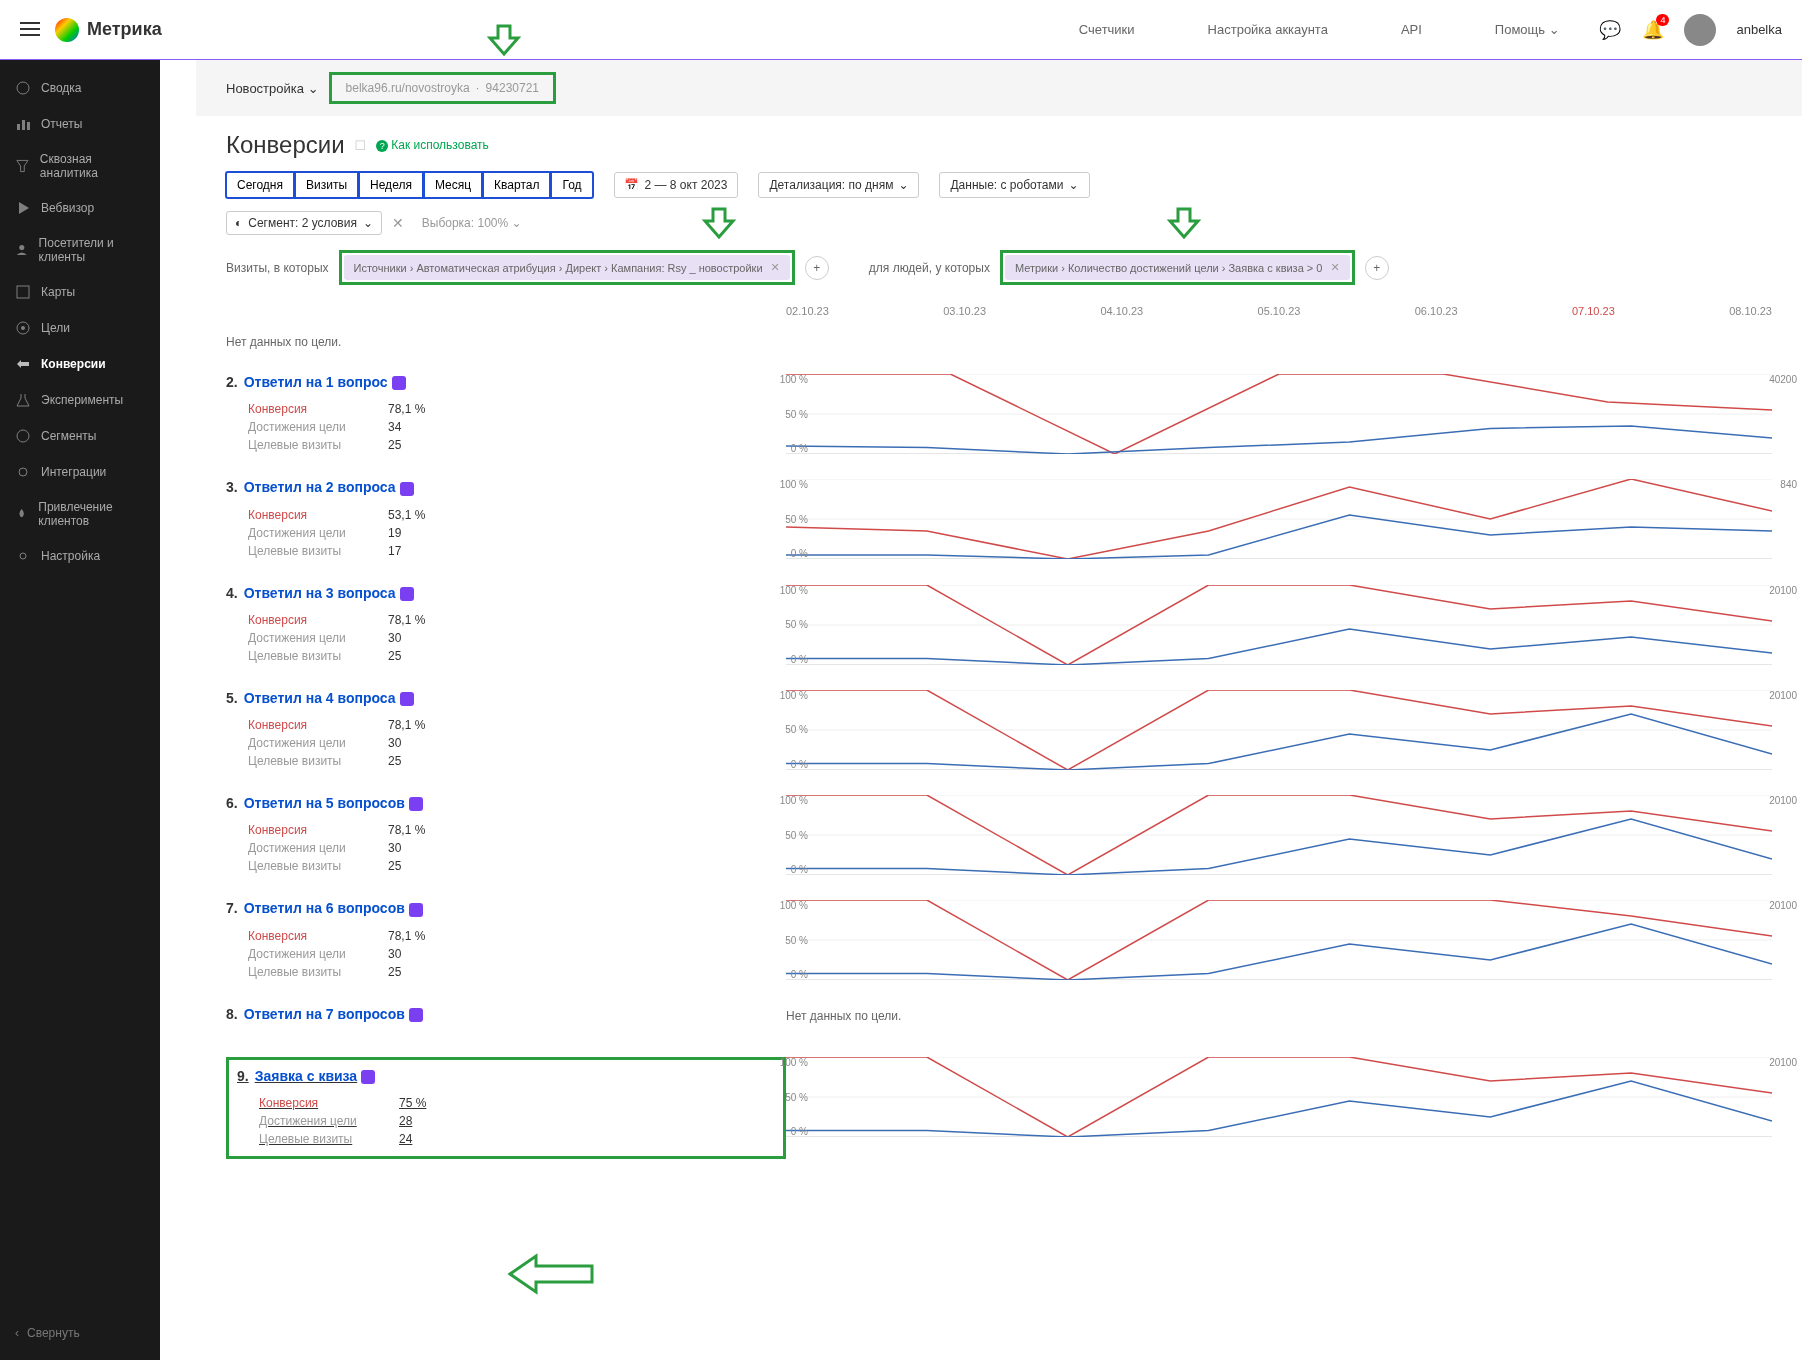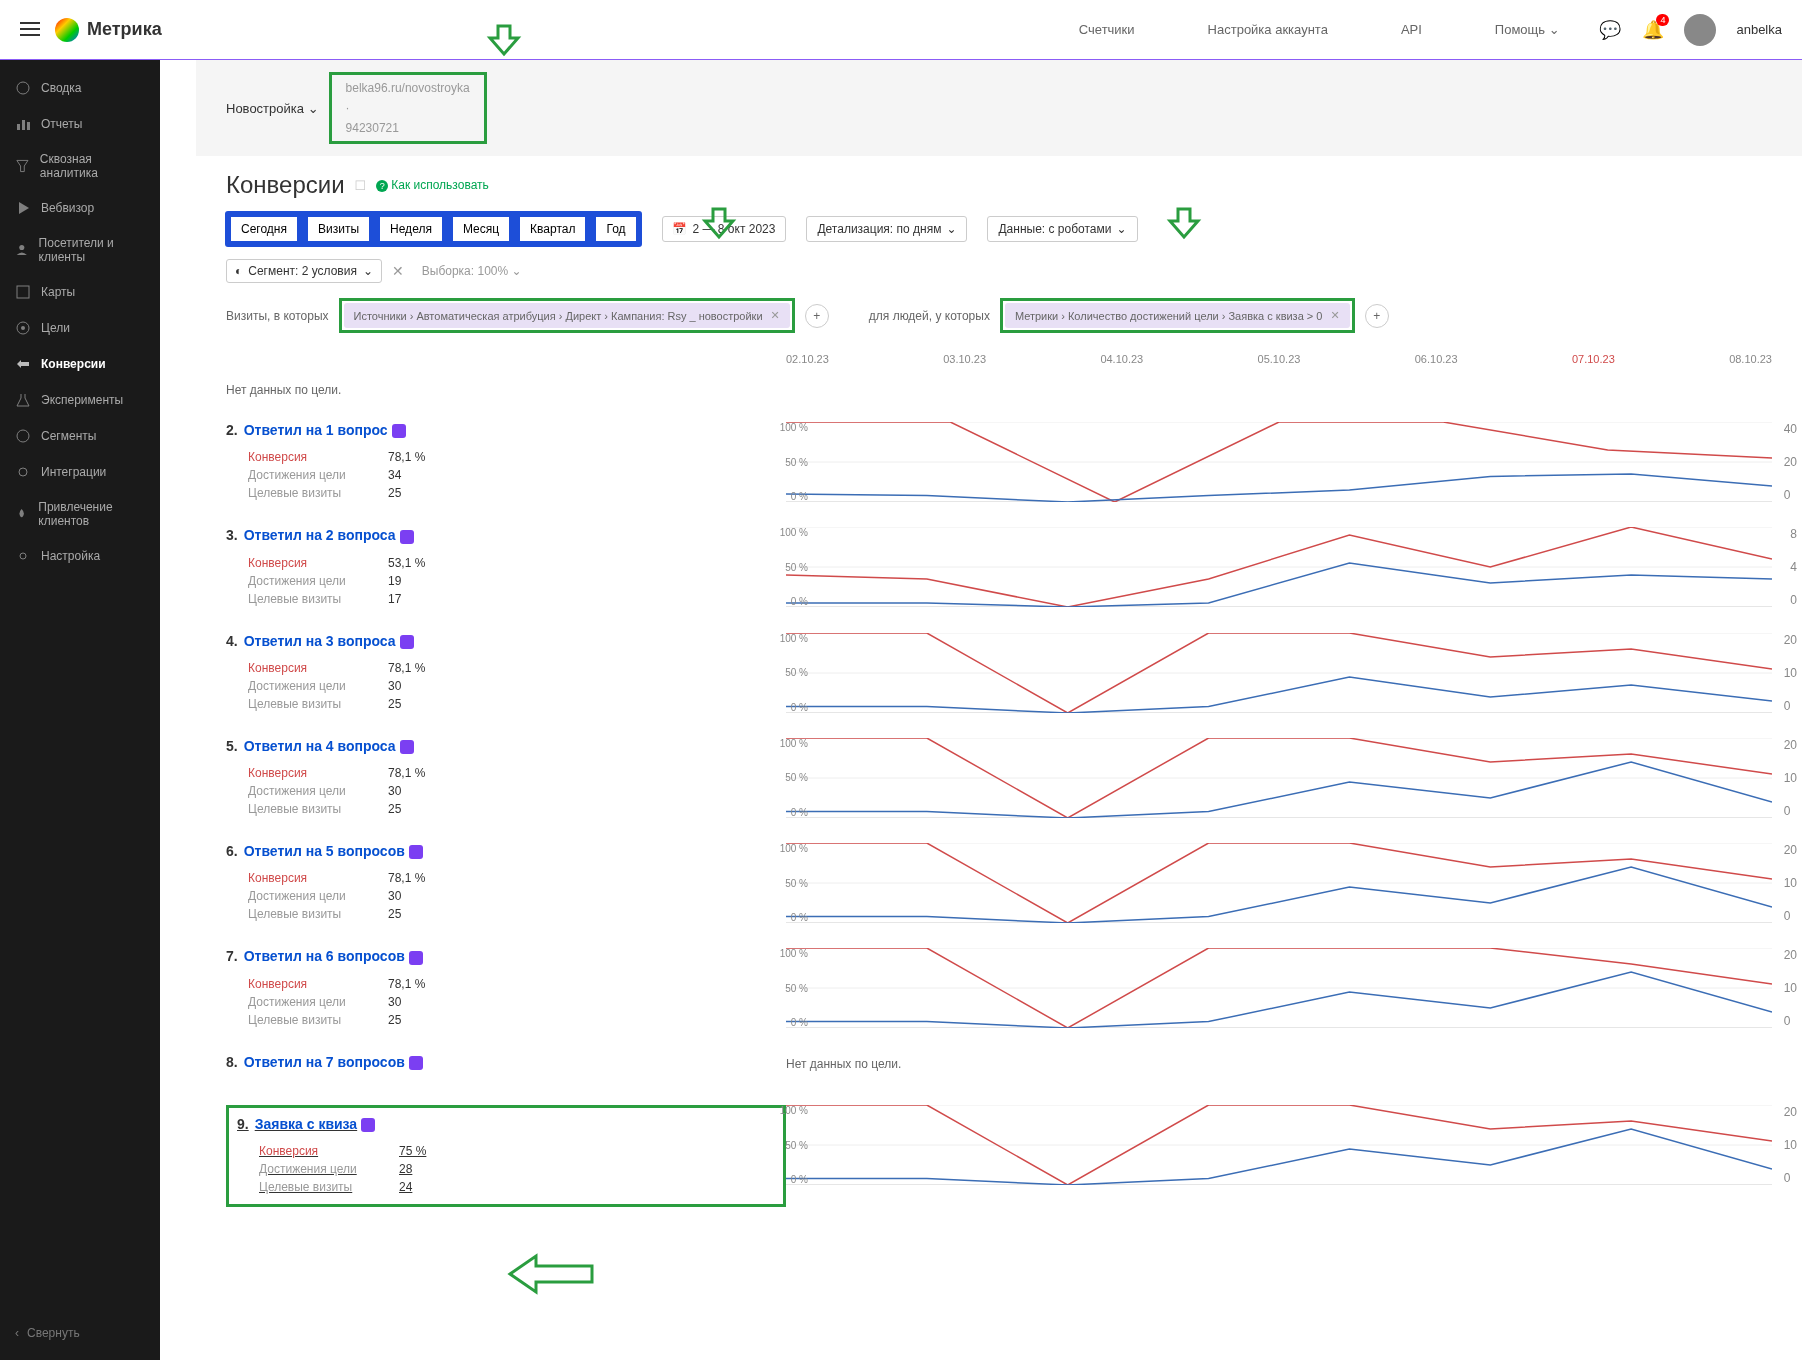--- a/index.html
+++ b/index.html
@@ -24,21 +24,21 @@
 .main { flex: 1; padding: 0; }
 .breadcrumb-bar { background: #f5f5f5; padding: 12px 30px; display: flex; align-items: center; gap: 10px; }
 .bc-site { color: #999; font-size: 12px; }
 .content { padding: 15px 30px; }
 .page-title { font-size: 24px; font-weight: normal; }
 .title-row { display: flex; align-items: center; gap: 10px; margin-bottom: 12px; }
 .howto { color: #00a651; font-size: 12px; cursor: pointer; }
 .howto-icon { display: inline-block; width: 12px; height: 12px; border-radius: 50%; background: #00a651; color: #fff; font-size: 9px; text-align: center; line-height: 12px; margin-right: 3px; }
 .toolbar { display: flex; gap: 0; margin-bottom: 12px; flex-wrap: wrap; align-items: center; }
 .btn-group { display: flex; }
-.btn-group button { border: 6px solid #1d4ed8; background: #fff; padding: 5px 10px; font-size: 12px; cursor: pointer; margin-left: -1px; }
+.btn-group button { border: 2px solid #1d4ed8; background: #fff; padding: 5px 10px; font-size: 12px; cursor: pointer; margin-left: -1px; }
 .btn-group button:first-child { border-radius: 3px 0 0 3px; }
 .btn-group button:last-child { border-radius: 0 3px 3px 0; }
 .toolbar-sep { width: 20px; }
 .btn-single { border: 1px solid #ccc; background: #fff; padding: 5px 10px; font-size: 12px; border-radius: 3px; cursor: pointer; display: flex; align-items: center; gap: 5px; }
 .segment-row { display: flex; gap: 10px; margin-bottom: 15px; align-items: center; }
 .segment-pill { border: 1px solid #ccc; border-radius: 3px; padding: 4px 8px; font-size: 12px; display: flex; align-items: center; gap: 6px; }
 .close-x { color: #999; cursor: pointer; font-size: 14px; }
 .sample { color: #999; font-size: 12px; padding: 4px 8px; }
 .filter-row { display: flex; align-items: center; gap: 10px; font-size: 12px; color: #666; margin-bottom: 15px; }
 .chip { background: #e8e0f5; border-radius: 3px; padding: 6px 10px; font-size: 11px; display: flex; align-items: center; gap: 8px; }
@@ -55,22 +55,22 @@
 .stats { padding-left: 22px; }
 .stats-row { display: flex; font-size: 12px; padding: 2px 0; }
 .stats-label { width: 140px; color: #999; }
 .stats-label.red { color: #d04a4a; }
 .stats-val { width: 60px; }
 .goal-right { flex: 1; }
 .nodata { font-size: 12px; color: #666; padding-top: 3px; }
 .chart { position: relative; height: 80px; }
 .chart svg { width: 100%; height: 100%; }
 .y-left { position: absolute; left: -8px; top: 0; height: 100%; display: flex; flex-direction: column; justify-content: space-between; font-size: 10px; color: #888; text-align: right; width: 30px; }
-.y-right { position: absolute; right: -25px; top: 0; height: 100%; display: flex; flex-direction: column; justify-content: space-between; font-size: 12px; color: #888; }
-.green-box { border: 3px solid #2a9d3f; flex-direction: column; }
+.y-right { position: absolute; right: -25px; top: 0; height: 100%; display: flex; justify-content: space-between; font-size: 10px; color: #888; }
+.green-box { border: 3px solid #2a9d3f; }
 .annotation { position: absolute; }
 </style>
 </head>
 <body>
 
 <div class="topbar">
   <div class="hamburger">
       <div></div>
       <div></div>
       <div></div>

